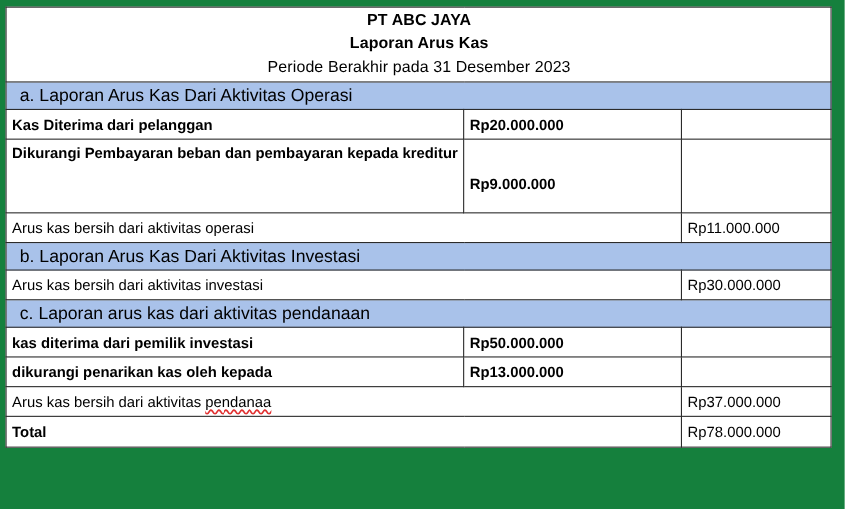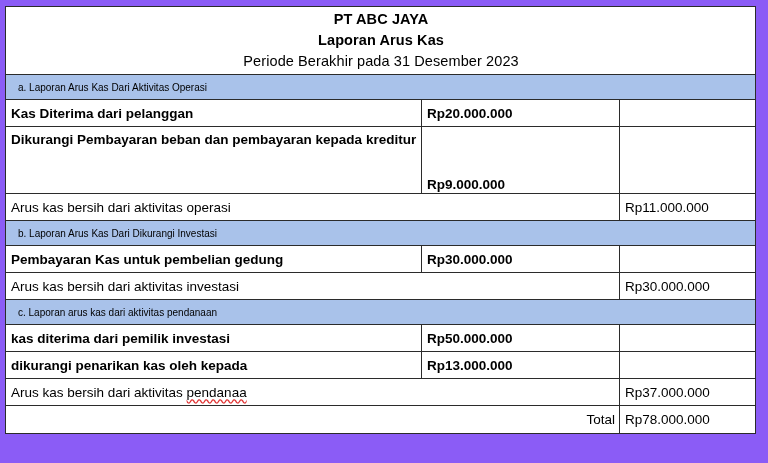--- a/index.html
+++ b/index.html
@@ -12,21 +12,21 @@
     height: 463px;
     font-family: "Liberation Sans", sans-serif;
     color: #000000;
     overflow: hidden;
   }
 
   .page {
     position: relative;
     width: 768px;
     height: 463px;
-    background: #8b5cf6;
+    background: #15803d;
     box-sizing: border-box;
   }
 
   .statement-table {
     position: absolute;
     left: 5px;
     top: 6px;
     width: 750px;
     border-collapse: collapse;
     table-layout: fixed;
@@ -59,38 +59,38 @@
     display: block;
     font-size: 14.5px;
     line-height: 21px;
     letter-spacing: 0.1px;
   }
   .title-line.bold { font-weight: bold; }
 
   
   .section-head td {
     background: #a9c2ea;
-    font-size: 10px;
+    font-size: 16px;
     height: 25px;
     padding-top: 3px;
     padding-bottom: 3px;
     padding-left: 12px;
   }
 
   
   .data-row td { height: 27px; font-weight: bold; }
 
   .row-tall td { height: 67px; }
   .row-tall .label-top { vertical-align: top; padding-top: 4px; }
-  .row-tall .amount-bottom { vertical-align: bottom; padding-bottom: 0; }
+  .row-tall .amount-bottom { vertical-align: bottom; padding-bottom: 17px; }
 
   .net-row td { height: 27px; }
 
   .total-row td { height: 28px; }
-  .total-cell { text-align: right; }
+  .total-cell { text-align: left; font-weight: bold; }
 
   
   .misspelled {
     text-decoration: underline wavy #e03030;
     text-decoration-skip-ink: none;
     text-underline-offset: 2px;
   }
 </style>
 </head>
 <body>
@@ -128,28 +128,23 @@
         <td class="amount-bottom">Rp9.000.000</td>
         <td></td>
       </tr>
 
       <tr class="net-row">
         <td colspan="2">Arus kas bersih dari aktivitas operasi</td>
         <td>Rp11.000.000</td>
       </tr>
 
       <tr class="section-head">
-        <td colspan="3">b. Laporan Arus Kas Dari Dikurangi Investasi</td>
+        <td colspan="3">b. Laporan Arus Kas Dari Aktivitas Investasi</td>
       </tr>
 
-      <tr class="data-row">
-        <td>Pembayaran Kas untuk pembelian gedung</td>
-        <td>Rp30.000.000</td>
-        <td></td>
-      </tr>
 
       <tr class="net-row">
         <td colspan="2">Arus kas bersih dari aktivitas investasi</td>
         <td>Rp30.000.000</td>
       </tr>
 
       <tr class="section-head">
         <td colspan="3">c. Laporan arus kas dari aktivitas pendanaan</td>
       </tr>
 

